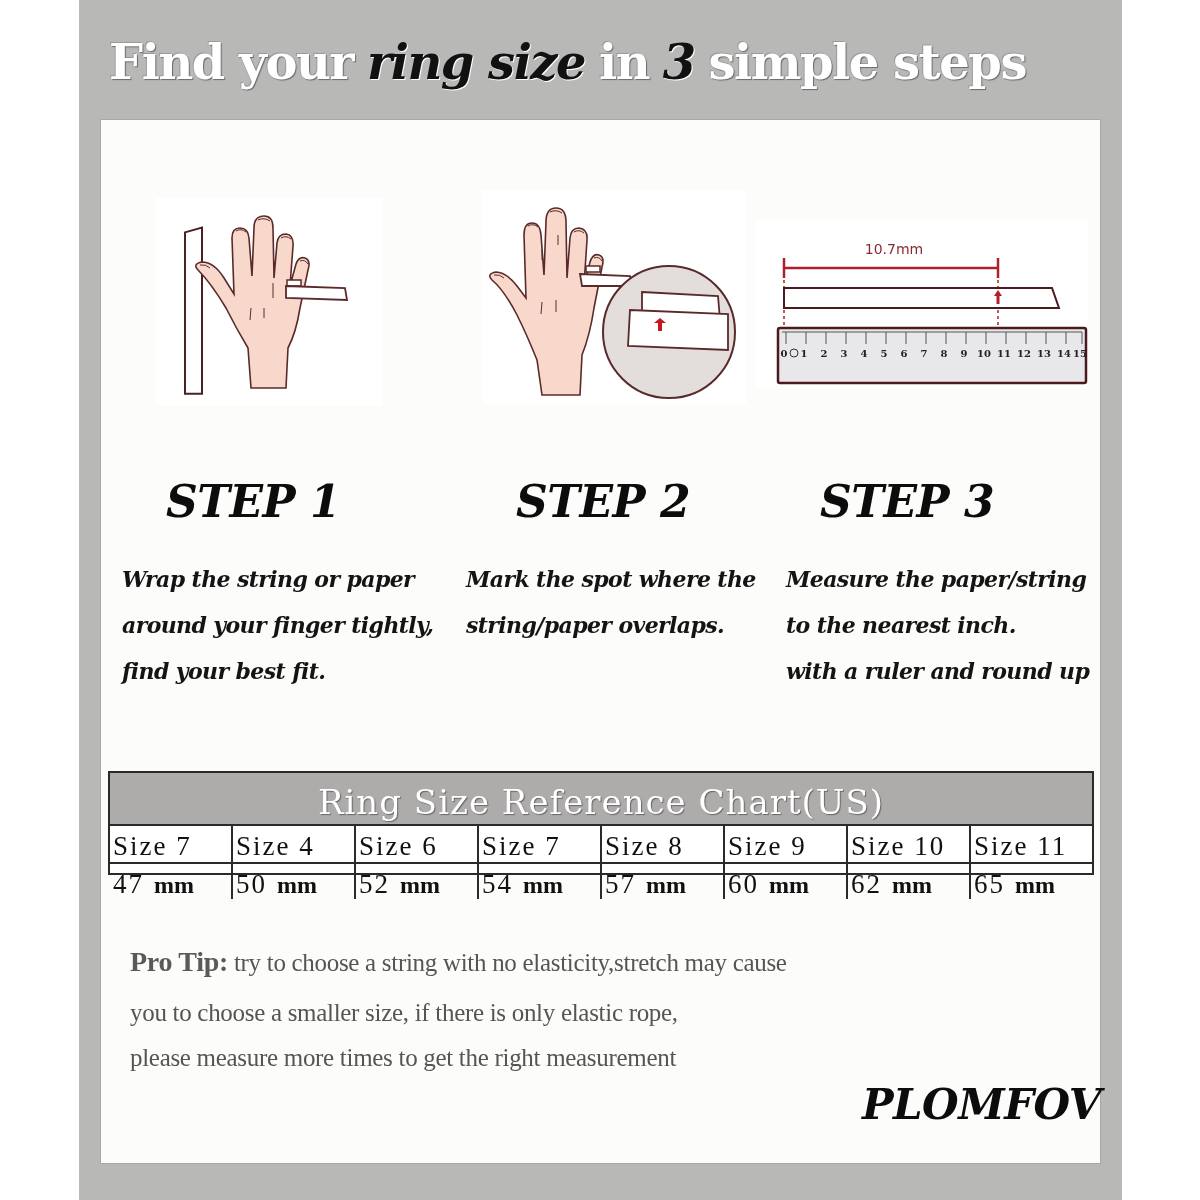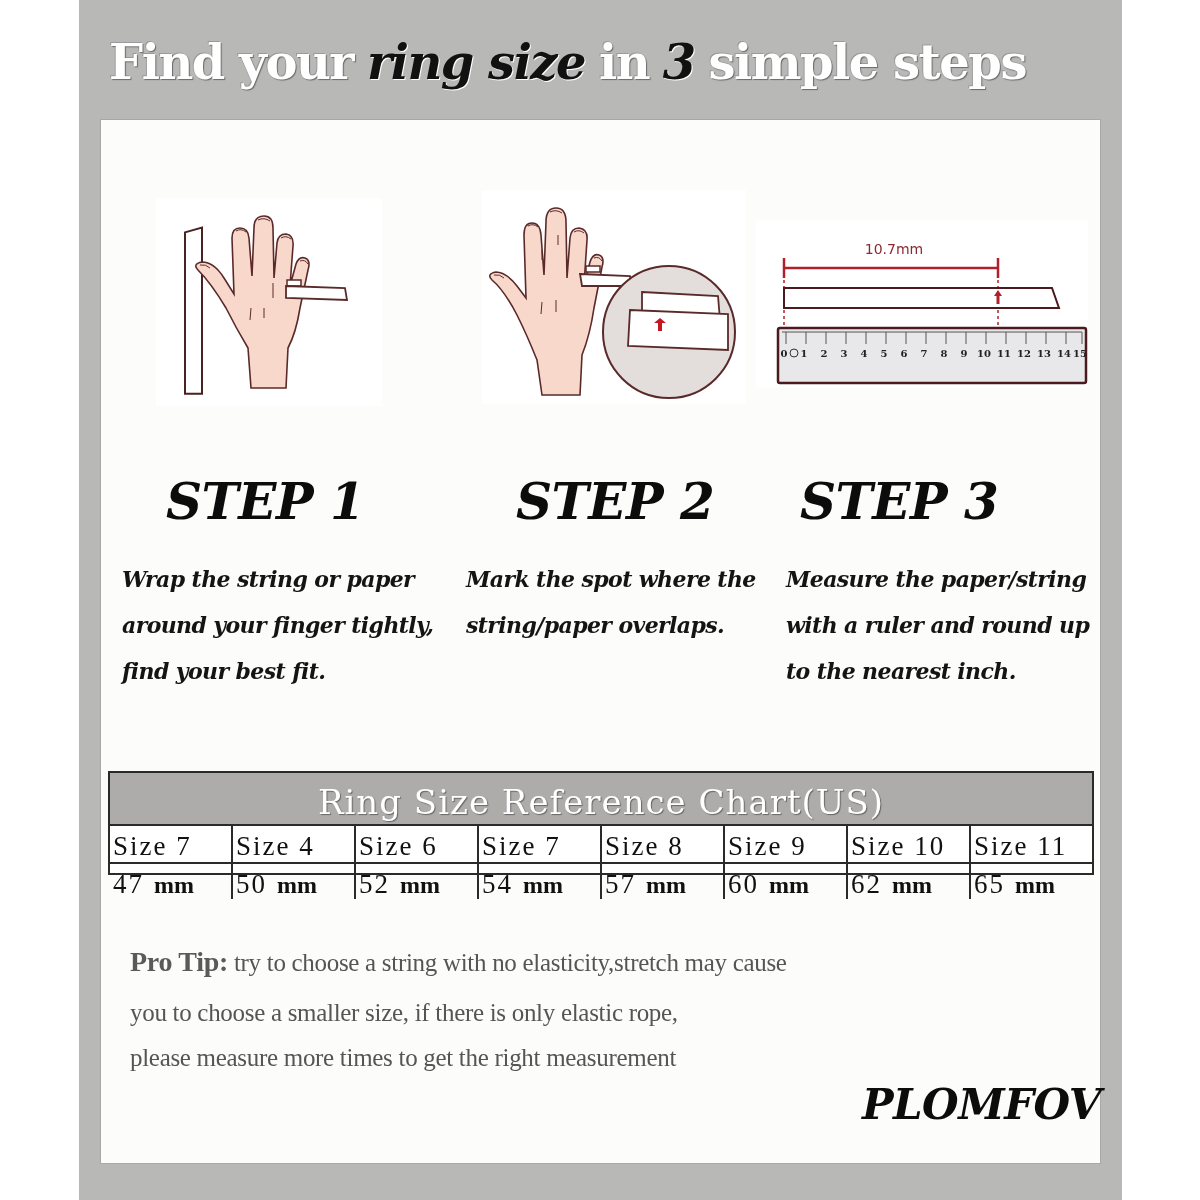--- a/index.html
+++ b/index.html
@@ -29,21 +29,21 @@
   .panel {
     position: absolute; left: 100px; top: 119px; width: 1001px; height: 1045px;
     background: #fcfcfb; border: 1px solid #a8a8a8; box-sizing: border-box;
   }
   .illus { position: absolute; background: #ffffff; }
   .illus svg { display: block; width: 100%; height: 100%; }
 
   .step-title {
     position: absolute; top: 472px; height: 60px; line-height: 60px;
     font-family: "DejaVu Serif", serif; font-weight: bold; font-style: italic;
-    font-size: 50px; color: #0c0c0c; white-space: nowrap; letter-spacing: -0.5px;
+    font-size: 44px; color: #0c0c0c; white-space: nowrap; letter-spacing: -0.5px;
   }
   .step-desc {
     position: absolute; top: 556px; width: 330px;
     font-family: "DejaVu Serif", serif; font-weight: bold; font-style: italic;
     font-size: 22px; line-height: 46px; color: #141414; letter-spacing: -0.6px;
   }
   .step-desc div { white-space: nowrap; }
 
   .chart {
     position: absolute; left: 108px; top: 771px; width: 986px; height: 104px;
@@ -182,35 +182,35 @@
       <text x="288" y="137">13</text>
       <text x="308" y="137">14</text>
       <text x="324" y="137">15</text>
     </g>
     <circle cx="38" cy="133" r="4" fill="none" stroke="#333" stroke-width="1"></circle>
   </svg>
 </div>
 
 <div class="step-title" style="left:166px;">STEP 1</div>
 <div class="step-title" style="left:516px;">STEP 2</div>
-<div class="step-title" style="left:800px;">STEP 3</div>
+<div class="step-title" style="left:820px;">STEP 3</div>
 
 <div class="step-desc" style="left:122px;">
   <div>Wrap the string or paper</div>
   <div>around your finger tightly,</div>
   <div>find your best fit.</div>
 </div>
 <div class="step-desc" style="left:466px;">
   <div>Mark the spot where the</div>
   <div>string/paper overlaps.</div>
 </div>
 <div class="step-desc" style="left:786px;">
   <div>Measure the paper/string</div>
+  <div>to the nearest inch.</div>
   <div>with a ruler and round up</div>
-  <div>to the nearest inch.</div>
 </div>
 
 <div class="chart">
   <div class="chart-head">Ring Size Reference Chart(US)</div>
   <div class="chart-row">
     <div class="chart-cell">Size 7</div>
     <div class="chart-cell">Size 4</div>
     <div class="chart-cell">Size 6</div>
     <div class="chart-cell">Size 7</div>
     <div class="chart-cell">Size 8</div>

